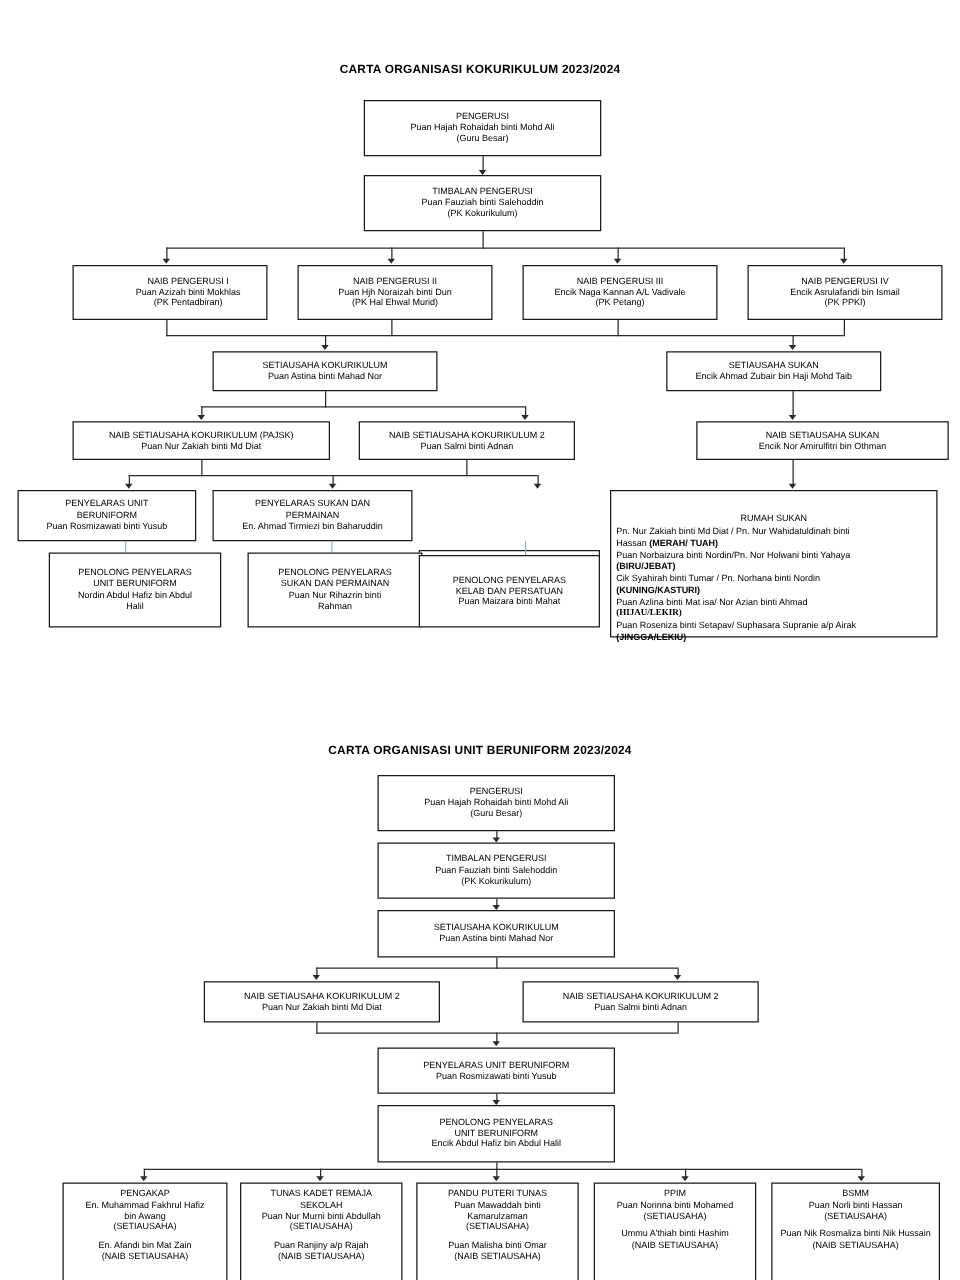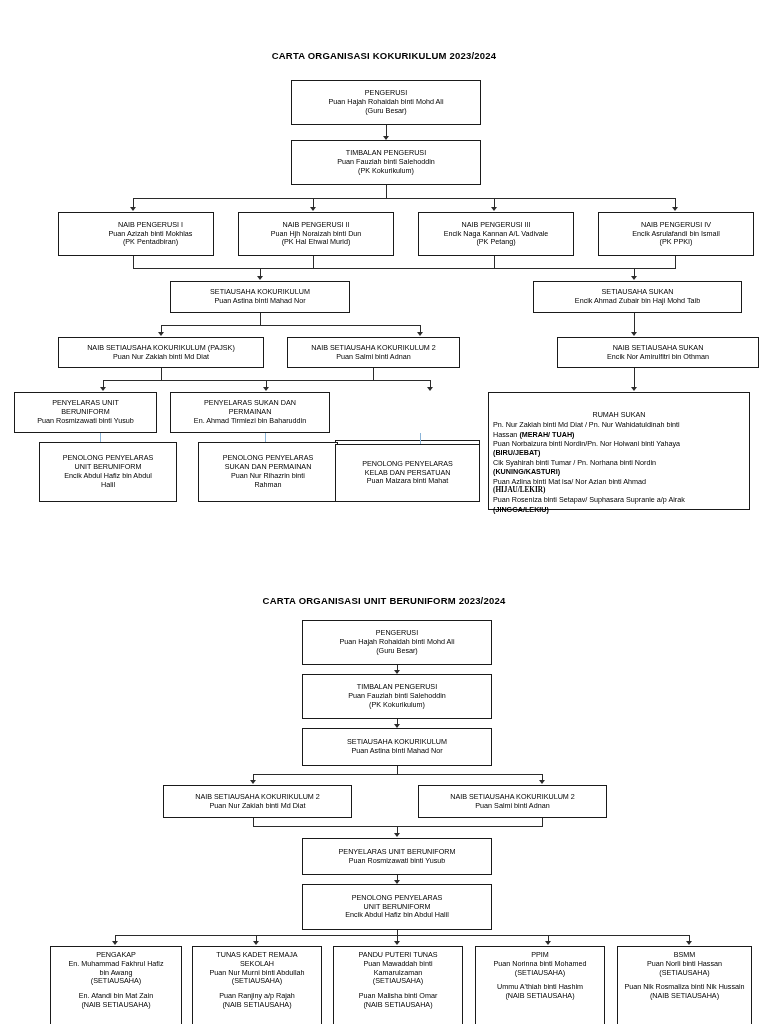--- a/index.html
+++ b/index.html
@@ -126,21 +126,21 @@
   <div class="ln-h" style="left:133px; top:268px; width:542px;"></div>
   <div class="ln-v" style="left:260px; top:268px; height:10px;"></div>
   <div class="arrow" style="left:256.8px; top:276px;"></div>
   <div class="ln-v" style="left:634px; top:268px; height:10px;"></div>
   <div class="arrow" style="left:630.8px; top:276px;"></div>
 
   <div class="box" style="left:170px; top:281px; width:180px; height:32px;">
     <div class="hd">SETIAUSAHA KOKURIKULUM</div>
     <div class="ln">Puan Astina binti Mahad Nor</div>
   </div>
-  <div class="box" style="left:533px; top:281px; width:209px; height:32px;">
+  <div class="box" style="left:533px; top:281px; width:172px; height:32px;">
     <div class="hd">SETIAUSAHA SUKAN</div>
     <div class="ln">Encik Ahmad Zubair bin Haji Mohd Taib</div>
   </div>
 
   <div class="ln-v" style="left:260px; top:313px; height:13px;"></div>
   <div class="ln-h" style="left:161px; top:325px; width:259px;"></div>
   <div class="ln-v" style="left:161px; top:325px; height:9px;"></div>
   <div class="arrow" style="left:157.8px; top:332px;"></div>
   <div class="ln-v" style="left:420px; top:325px; height:9px;"></div>
   <div class="arrow" style="left:416.8px; top:332px;"></div>
@@ -190,21 +190,21 @@
     <div class="ln">Puan Norlida binti Othman</div>
   </div>
 
   <div class="ln-v" style="left:100px; top:433px; height:9px; background:#8ab4d8;"></div>
   <div class="ln-v" style="left:265px; top:433px; height:9px; background:#8ab4d8;"></div>
   <div class="ln-v" style="left:420px; top:433px; height:11px; background:#8ab4d8;"></div>
 
   <div class="box" style="left:39px; top:442px; width:138px; height:60px;">
     <div class="hd">PENOLONG PENYELARAS</div>
     <div class="hd">UNIT BERUNIFORM</div>
-    <div class="ln">Encik Abdul Hafiz bin Abdul</div>
+    <div class="ln">Nordin Abdul Hafiz bin Abdul</div>
     <div class="ln">Halil</div>
   </div>
   <div class="box" style="left:198px; top:442px; width:140px; height:60px;">
     <div class="hd">PENOLONG PENYELARAS</div>
     <div class="hd">SUKAN DAN PERMAINAN</div>
     <div class="ln">Puan Nur Rihazrin binti</div>
     <div class="ln">Rahman</div>
   </div>
   <div class="box" style="left:335px; top:444px; width:145px; height:58px;">
     <div class="hd">PENOLONG PENYELARAS</div>

